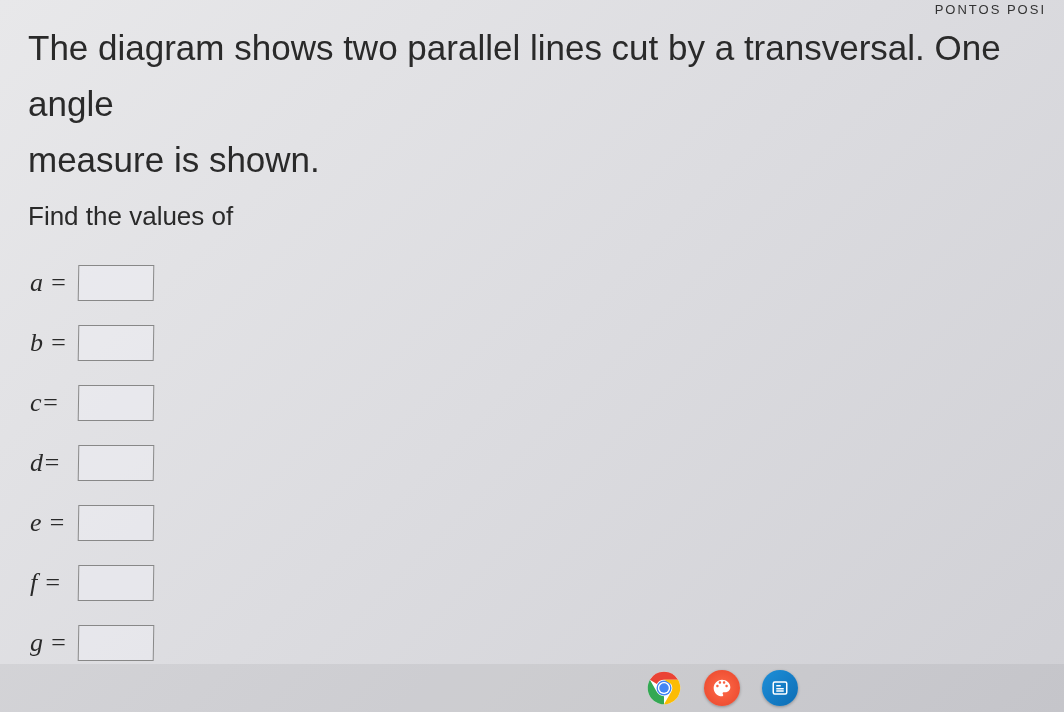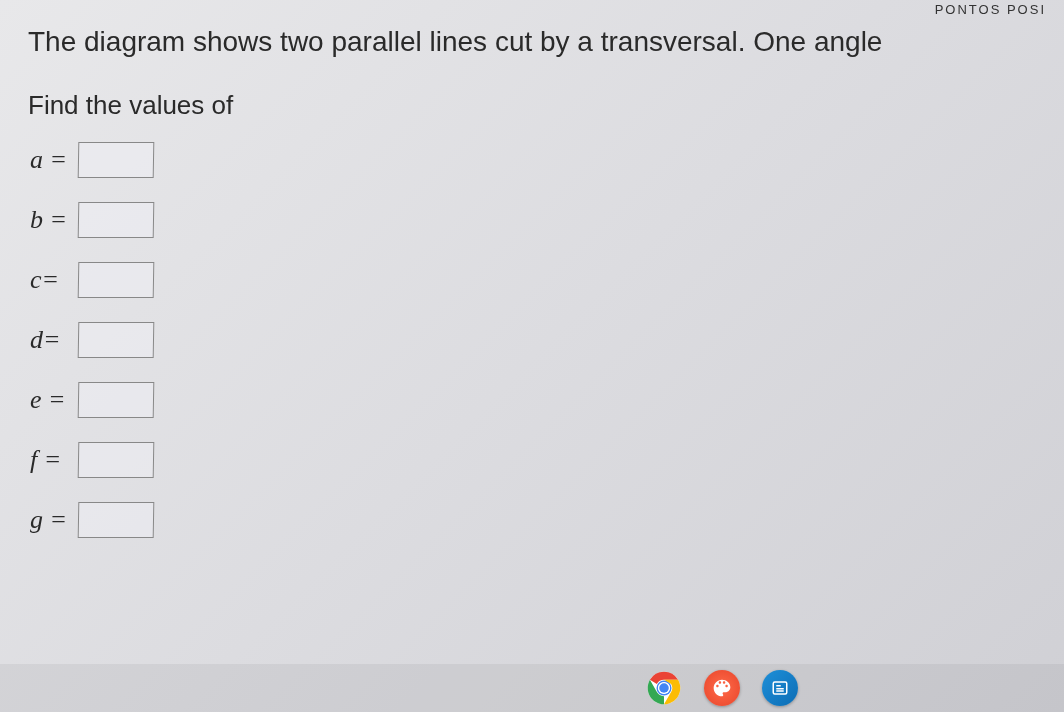--- a/index.html
+++ b/index.html
@@ -23,30 +23,30 @@
       top: 0;
       right: 12px;
       color: #333;
       font-size: 13px;
       letter-spacing: 2px;
       font-weight: 500;
       padding: 2px 6px;
     }
     .problem-text {
       color: #2a2a2a;
-      font-size: 28px;
+      font-size: 35px;
       line-height: 1.6;
-      margin-bottom: 20px;
+      margin-bottom: 8px;
       font-weight: 400;
     }
     .instruction {
       color: #2a2a2a;
       font-size: 26px;
       line-height: 1.6;
-      margin-bottom: 16px;
+      margin-bottom: 27px;
       font-weight: 400;
     }
     .equation-row {
       display: flex;
       align-items: center;
       margin-bottom: 24px;
       padding-left: 2px;
     }
     .equation-label {
       font-family: 'Times New Roman', serif;
@@ -110,20 +110,21 @@
     }
   </style>
 </head>
 <body>
 
 <div class="header-cutoff">PONTOS POSI</div>
 
 <div class="content">
   <p class="problem-text">
     <span>The diagram shows two parallel lines cut by a transversal. One angle</span><br>
+    <span>measure is shown.</span>
   </p>
 
   <p class="instruction">Find the values of</p>
 
   <div class="equation-row">
     <span class="equation-label">a =</span>
     <input type="text" class="input-box" style="">
   </div>
 
   <div class="equation-row">

